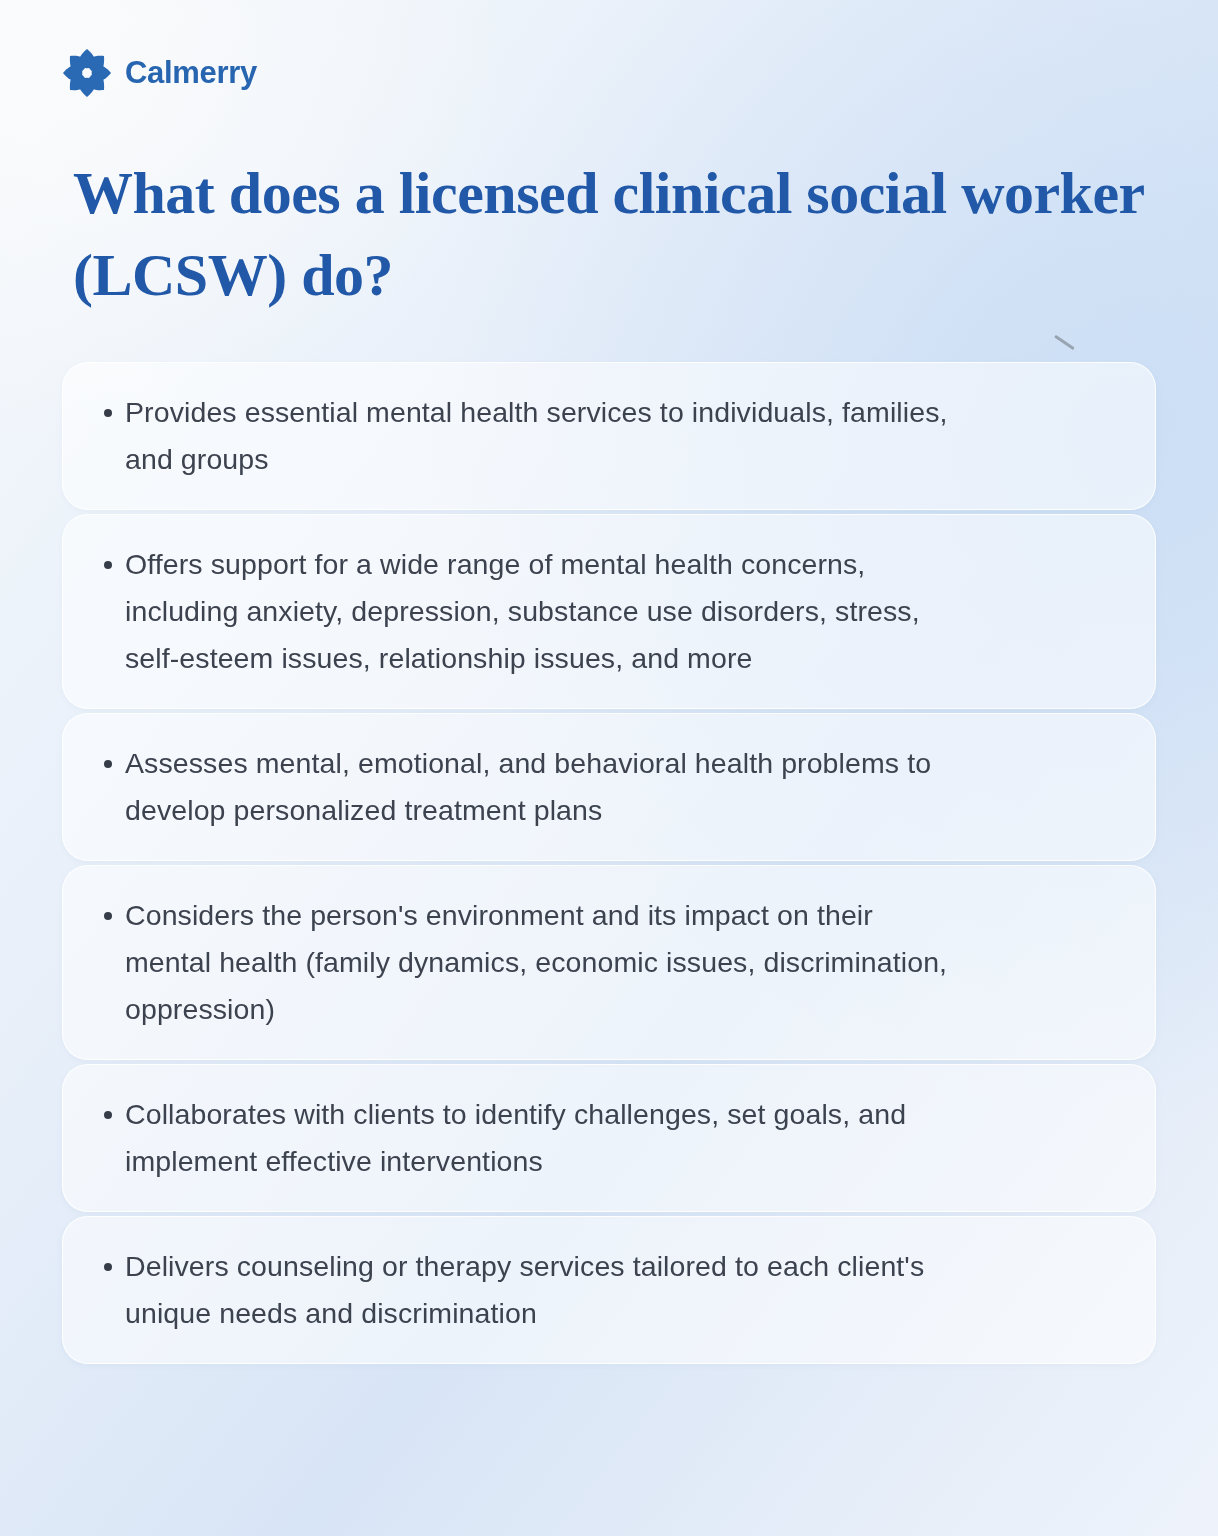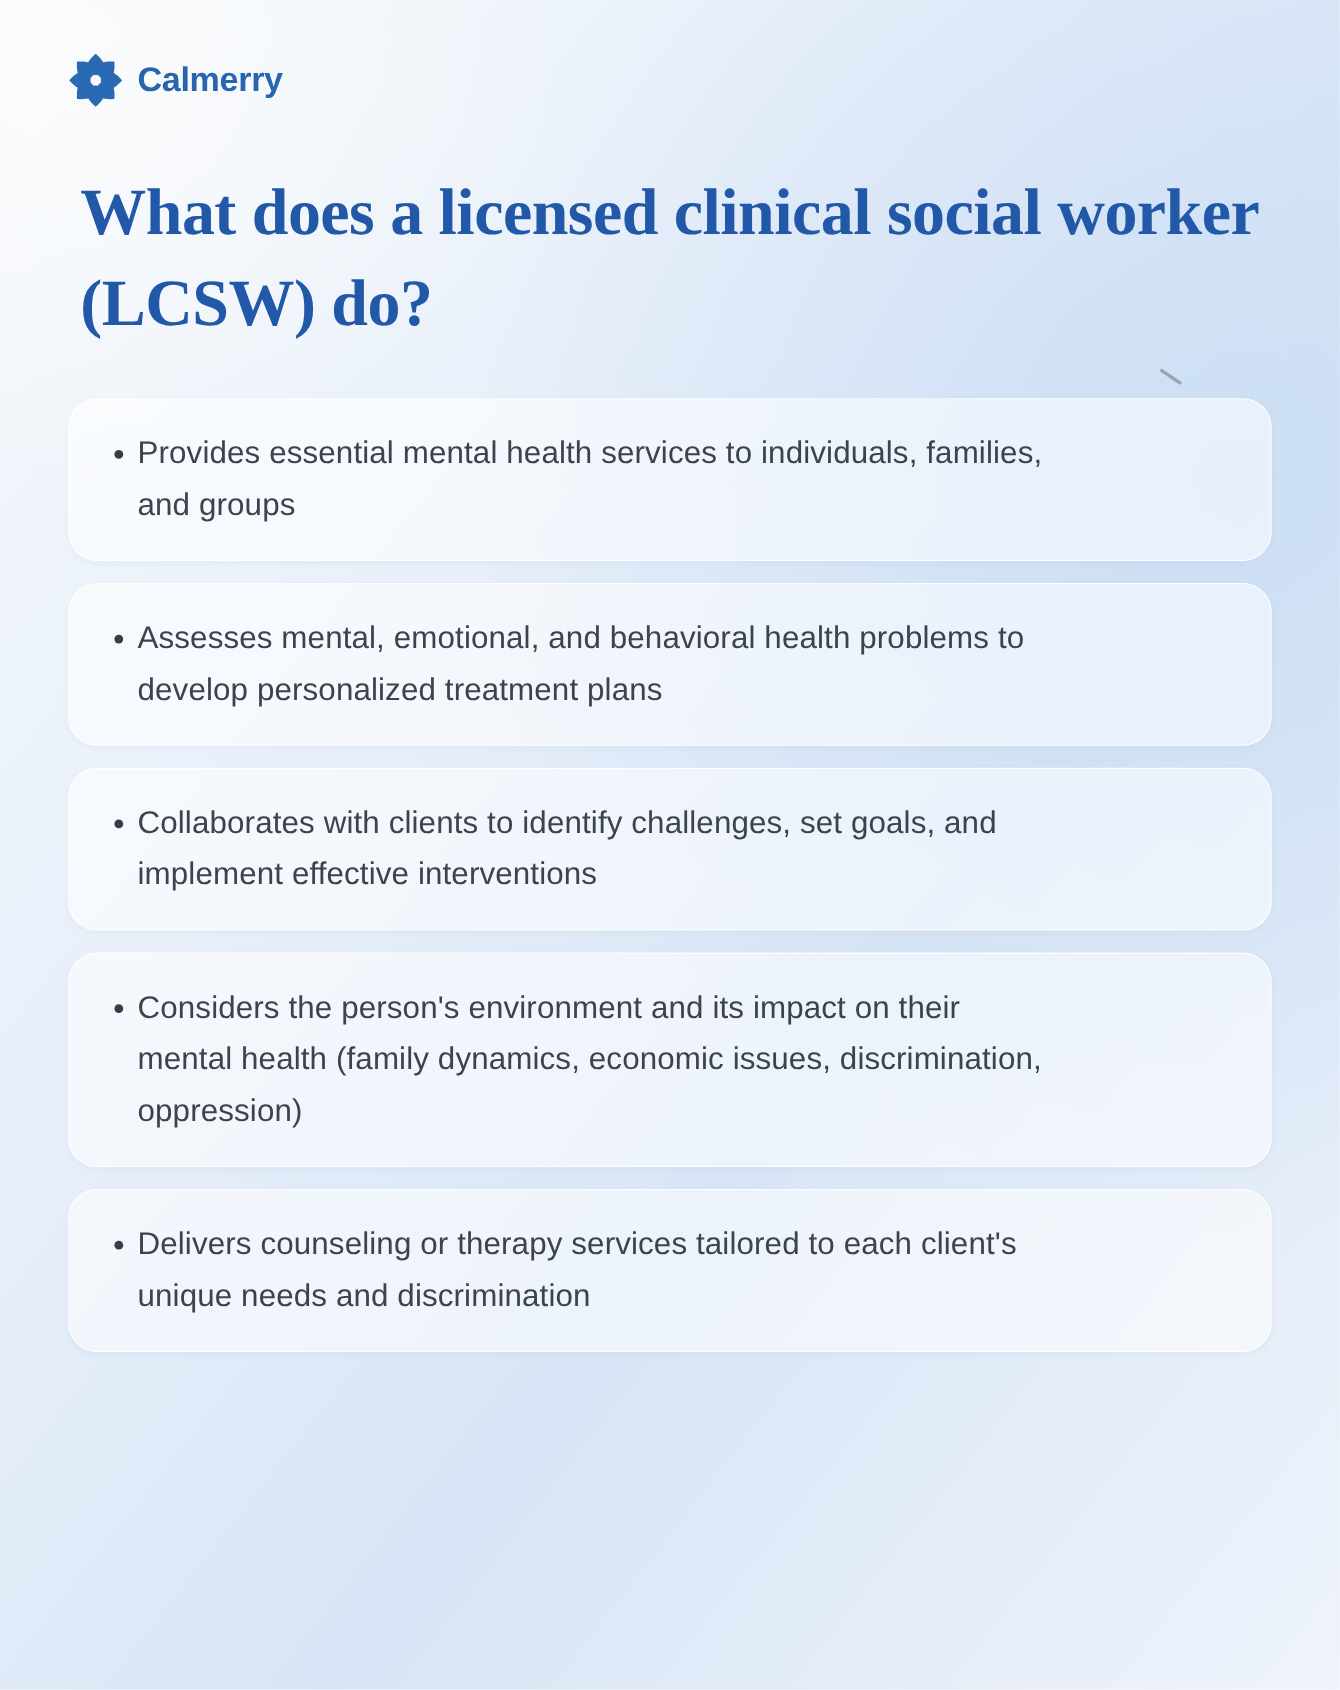--- a/index.html
+++ b/index.html
@@ -40,21 +40,21 @@
     font-weight: 700;
     font-size: 60px;
     line-height: 82px;
     letter-spacing: -0.5px;
     color: #2158a8;
   }
   .cards {
     margin-top: 46px;
     display: flex;
     flex-direction: column;
-    gap: 20px;
+    gap: 4px;
   }
   .card {
     display: flex;
     align-items: flex-start;
     background: rgba(255, 255, 255, 0.55);
     border: 1.5px solid rgba(255, 255, 255, 0.9);
     border-radius: 26px;
     padding: 26px 36px 26px 41px;
     box-shadow: 0 2px 6px rgba(120, 150, 190, 0.07);
   }
@@ -112,38 +112,44 @@
   <div class="stray-mark"></div>
 
   <div class="cards">
 
     <section class="card">
       <span class="bullet"></span>
       <p class="card-text">Provides essential mental health services to individuals, families,
 and groups</p>
     </section>
 
+    <section class="card">
+      <span class="bullet"></span>
+      <p class="card-text">Offers support for a wide range of mental health concerns,
+including anxiety, depression, substance use disorders, stress,
+self-esteem issues, relationship issues, and more</p>
+    </section>
 
     <section class="card">
       <span class="bullet"></span>
       <p class="card-text">Assesses mental, emotional, and behavioral health problems to
 develop personalized treatment plans</p>
     </section>
 
     <section class="card">
       <span class="bullet"></span>
-      <p class="card-text">Collaborates with clients to identify challenges, set goals, and
-implement effective interventions</p>
+      <p class="card-text">Considers the person's environment and its impact on their
+mental health (family dynamics, economic issues, discrimination,
+oppression)</p>
     </section>
 
     <section class="card">
       <span class="bullet"></span>
-      <p class="card-text">Considers the person's environment and its impact on their
-mental health (family dynamics, economic issues, discrimination,
-oppression)</p>
+      <p class="card-text">Collaborates with clients to identify challenges, set goals, and
+implement effective interventions</p>
     </section>
 
     <section class="card">
       <span class="bullet"></span>
       <p class="card-text">Delivers counseling or therapy services tailored to each client's
 unique needs and discrimination</p>
     </section>
 
   </div>
 </div>

